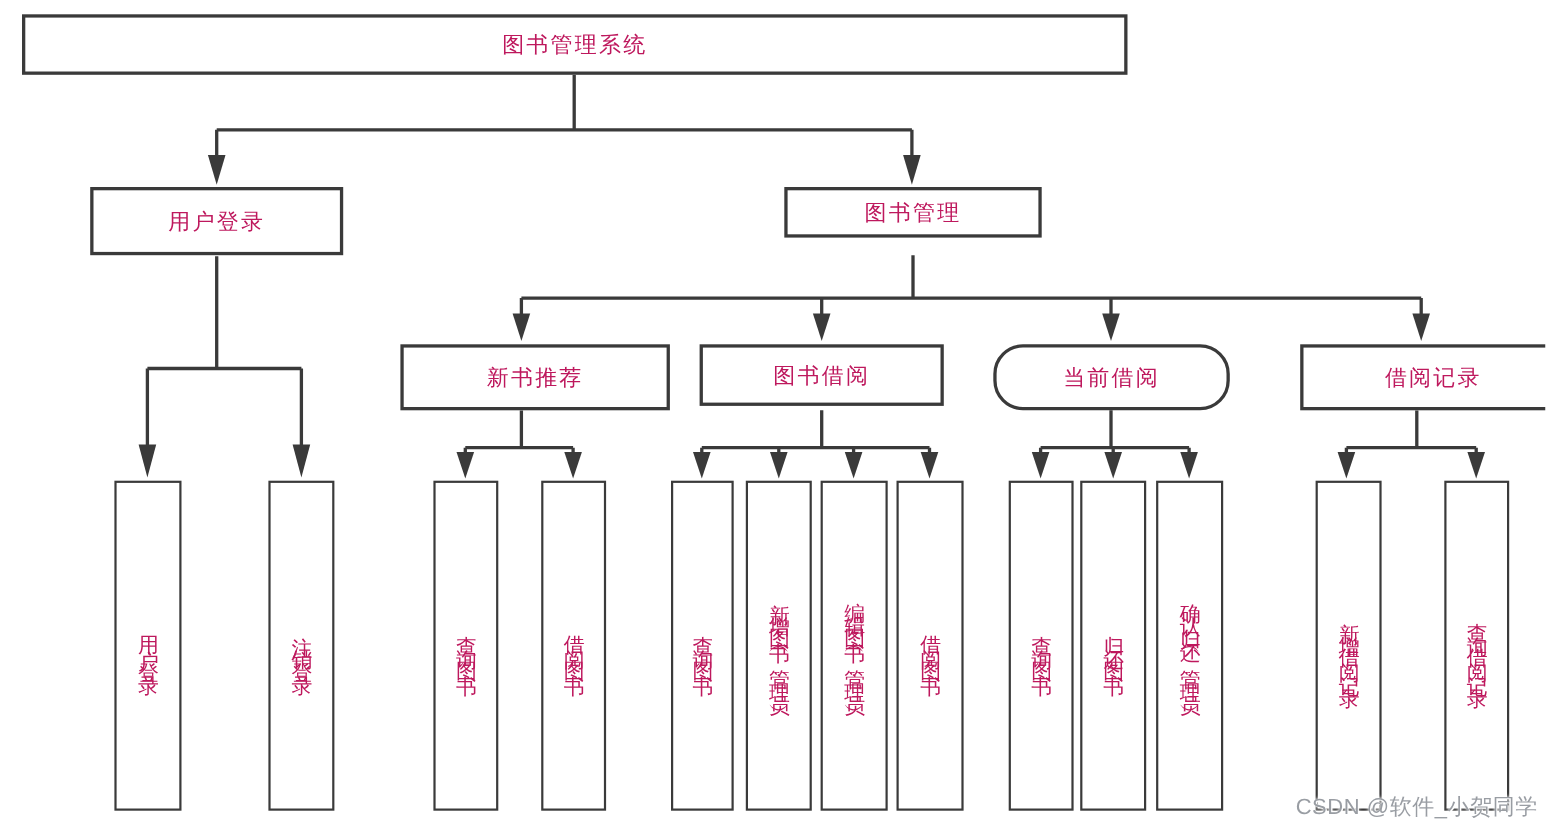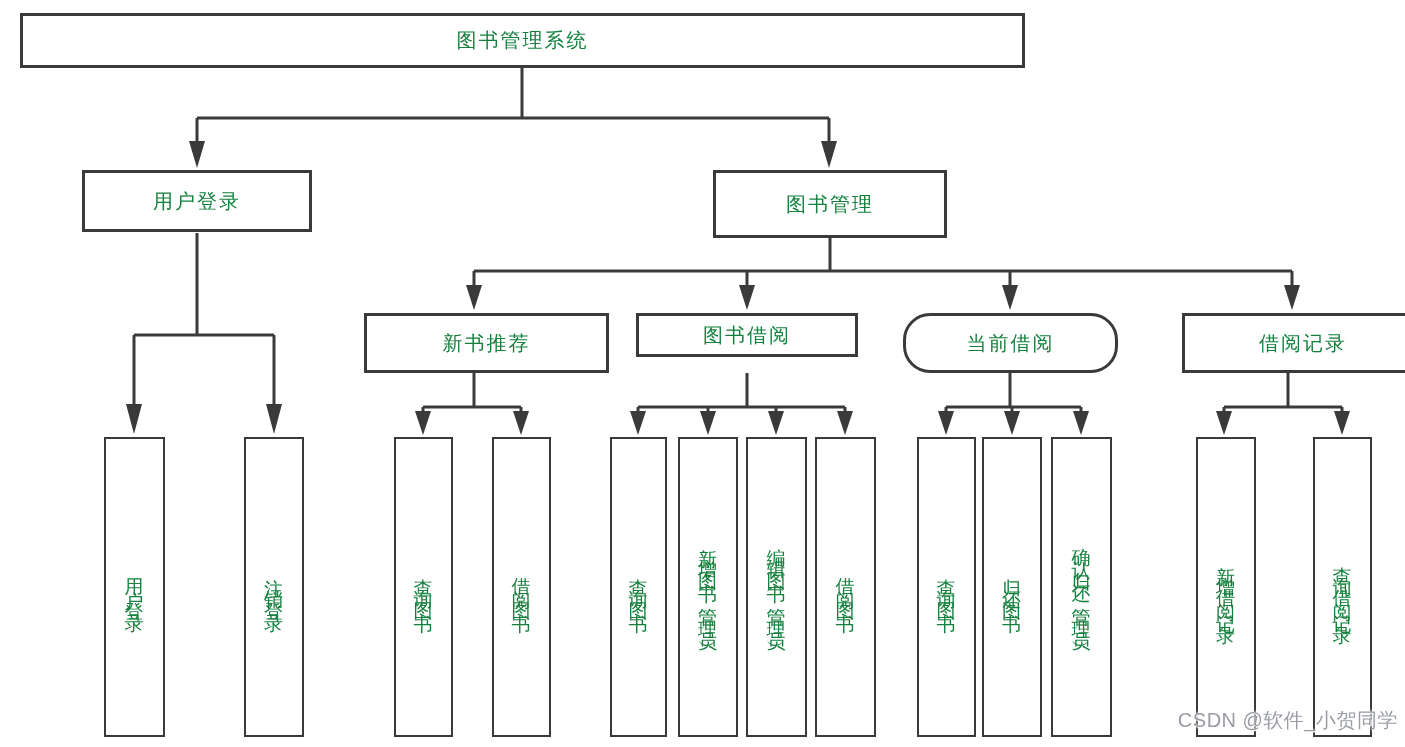--- a/index.html
+++ b/index.html
@@ -14,21 +14,21 @@
   .connectors {
     position: absolute;
     left: 0; top: 0;
     width: 1405px; height: 747px;
   }
   .node {
     position: absolute;
     box-sizing: border-box;
     background: #ffffff;
     border: 3px solid #3a3a3a;
-    color: #15803d;
+    color: #be185d;
     display: flex;
     align-items: center;
     justify-content: center;
     text-align: center;
   }
   .node.h {
     font-size: 20px;
     letter-spacing: 2px;
     white-space: nowrap;
   }
@@ -36,21 +36,21 @@
     border-width: 2.5px;
     writing-mode: vertical-rl;
     text-orientation: mixed;
     font-size: 19px;
     letter-spacing: 12px;
     line-height: 1;
   }
   .watermark {
     position: absolute;
     right: 7px;
-    bottom: 13px;
+    bottom: 0;
     font-size: 20px;
     letter-spacing: 0.5px;
     color: #999da3;
     text-shadow: 0 0 2px #ffffff, 0 0 4px #ffffff, 1px 1px 0 #ffffff;
     z-index: 5;
     white-space: nowrap;
   }
 </style>
 </head>
 <body>
@@ -100,24 +100,24 @@
       <polygon points="1073,411 1089,411 1081,435"></polygon>
 
       <polygon points="1216,411 1232,411 1224,435"></polygon>
       <polygon points="1334,411 1350,411 1342,435"></polygon>
     </g>
   </svg>
 
   <div class="node h" style="left:20px; top:13px; width:1005px; height:55px;">图书管理系统</div>
 
   <div class="node h" style="left:82px; top:170px; width:230px; height:62px;">用户登录</div>
-  <div class="node h" style="left:713px; top:170px; width:234px; height:68px;">图书管理</div>
+  <div class="node h" style="left:713px; top:170px; width:234px; height:46px;">图书管理</div>
 
   <div class="node h" style="left:364px; top:313px; width:245px; height:60px;">新书推荐</div>
-  <div class="node h" style="left:636px; top:313px; width:222px; height:44px;">图书借阅</div>
+  <div class="node h" style="left:636px; top:313px; width:222px; height:56px;">图书借阅</div>
   <div class="node h" style="left:903px; top:313px; width:215px; height:60px;border-radius:27px;">当前借阅</div>
   <div class="node h" style="left:1182px; top:313px; width:242px; height:60px;">借阅记录</div>
 
   <div class="node v" style="left:104px; top:437px; width:61px; height:300px;">用户登录</div>
   <div class="node v" style="left:244px; top:437px; width:60px; height:300px;">注销登录</div>
 
   <div class="node v" style="left:394px; top:437px; width:59px; height:300px;">查询图书</div>
   <div class="node v" style="left:492px; top:437px; width:59px; height:300px;">借阅图书</div>
 
   <div class="node v" style="left:610px; top:437px; width:57px; height:300px;">查询图书</div>

